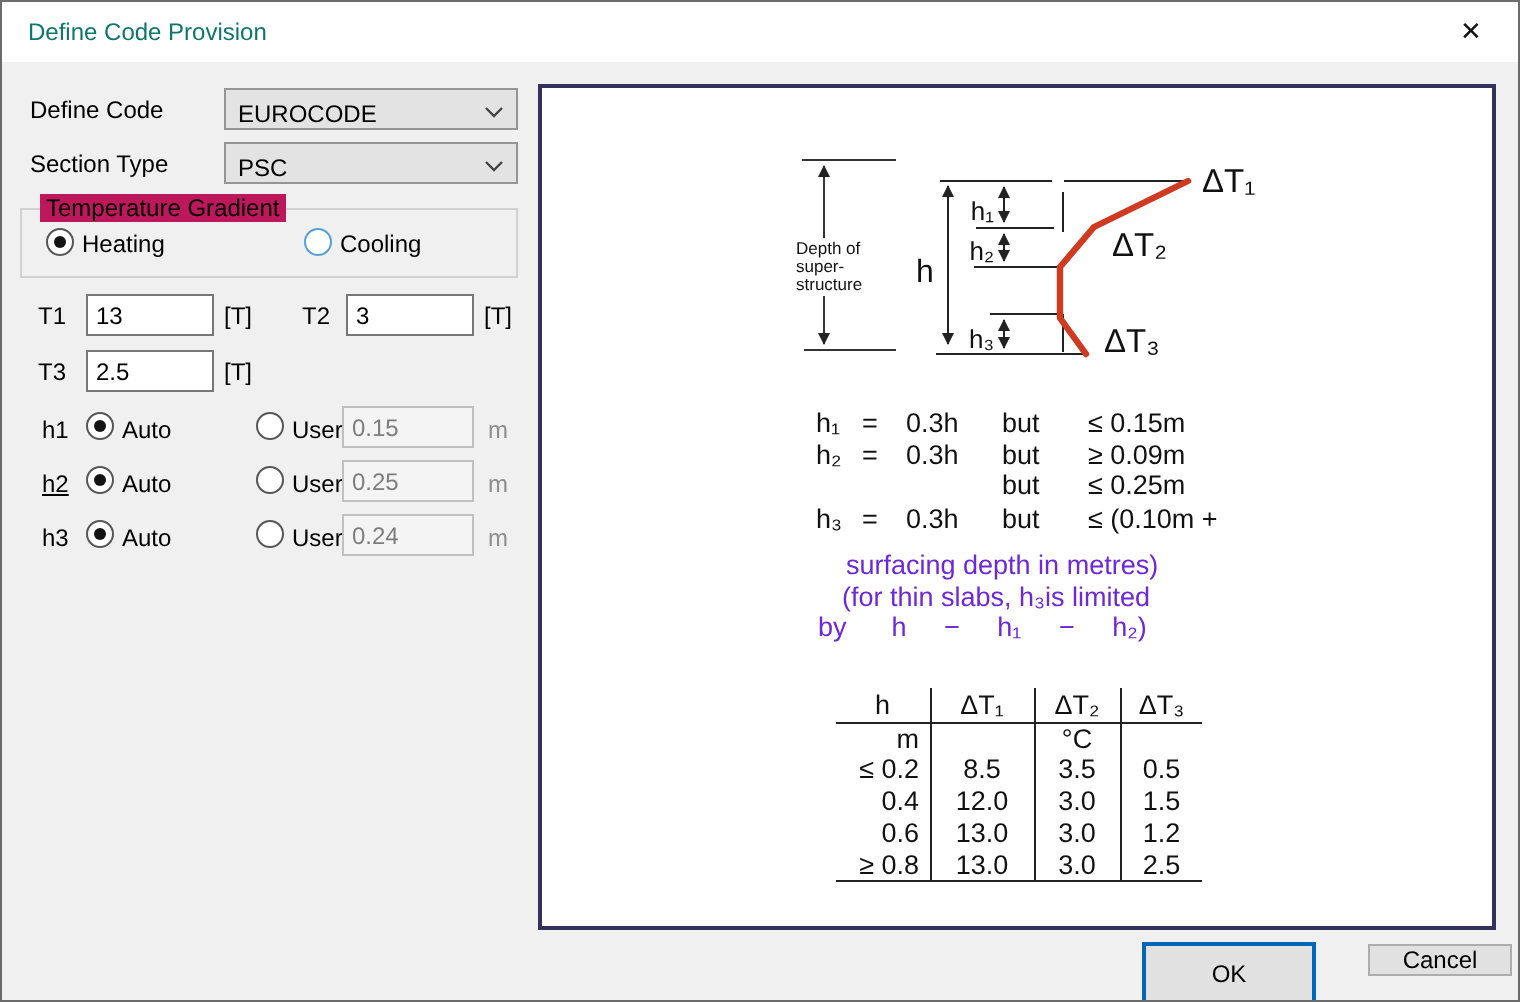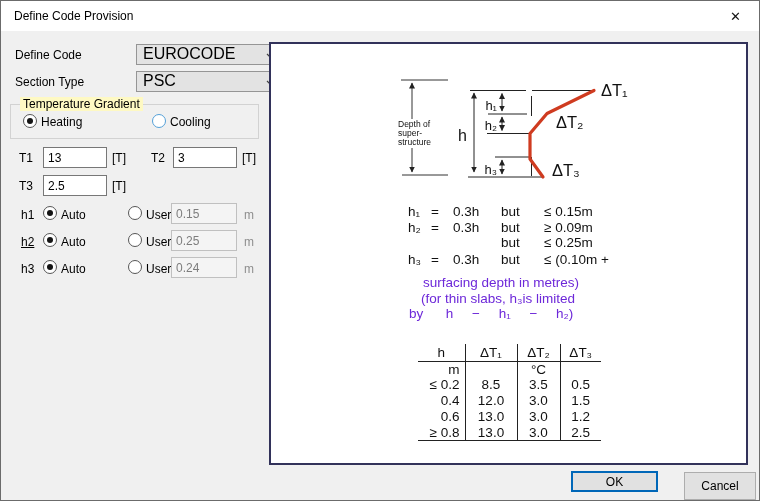--- a/index.html
+++ b/index.html
@@ -1,39 +1,39 @@
 <!DOCTYPE html>
 <html><head>
 <meta charset="utf-8">
 <style>
   * { box-sizing: border-box; margin: 0; padding: 0; font-family: "Liberation Sans", "DejaVu Sans", sans-serif; }
   html,body { background:#cfcfcf; }
   .dialog { position:relative; width:760px; height:501px; background:#f0f0f0;
             border:1px solid #6b6b6b; overflow:hidden; }
   .titlebar { position:absolute; left:0; top:0; width:100%; height:30px; background:#ffffff; }
-  .title { position:absolute; left:13px; top:8px; font-size:12px; color:#000000; }
+  .title { position:absolute; left:13px; top:8px; font-size:12px; color:#0f766e; }
   .close-btn { position:absolute; right:1px; top:1px; width:45px; height:28px; background:#fff;
                border:none; display:flex; align-items:center; justify-content:center;
                font-size:13px; color:#111; cursor:default; }
 
   .lbl { position:absolute; font-size:12px; color:#000; white-space:nowrap; }
   .lbl.gray { color:#8e8e8e; }
 
   .combo { position:absolute; width:147px; height:21px; background:#e3e3e3;
-           border:1px solid #959595; font-size:16px; display:flex; align-items:flex-start;
-           padding:0 20px 0 6px;margin-left:24px; }
+           border:1px solid #959595; font-size:12px; display:flex; align-items:flex-end;
+           padding:0 20px 0 6px; }
   .combo .chev { position:absolute; right:6px; top:8px; }
 
   .tbox { position:absolute; width:64px; height:21px; background:#fff; border:1px solid #777;
           font-size:12px; padding:0 4px; color:#000; }
   .tbox.dis { background:#f4f4f4; border-color:#c0c0c0; color:#7d7d7d; width:66px; }
 
   .groupbox { position:absolute; left:9px; top:103px; width:249px; height:35px;
               border:1px solid #d2d2d2; }
-  .legend { position:absolute; left:19px; top:96px; font-size:12px; background:#fef9c3;
+  .legend { position:absolute; left:19px; top:96px; font-size:12px; background:#be185d;
             padding:0 3px; }
 
   .radio { position:absolute; width:14px; height:14px; border:1px solid #565656;
            border-radius:50%; background:#fff; }
   .radio.checked::after { content:""; position:absolute; left:3px; top:3px; width:6px; height:6px;
            border-radius:50%; background:#141414; }
   .radio.blue { border-color:#54a0d8; }
 
   .panel { position:absolute; left:268px; top:41px; width:479px; height:423px;
            background:#ffffff; border:2px solid #32325a; }
@@ -249,15 +249,15 @@
       <tr class="rowd rlast">
         <td class="hcol">≥ 0.8</td>
         <td class="vsep">13.0</td>
         <td class="vsep">3.0</td>
         <td class="vsep">2.5</td>
       </tr>
     </tbody>
       </table>
   </div>
 
-  <button class="btn default" style="left:570px; top:470px; width:87px; height:21px;">OK</button>
-  <button class="btn" style="left:683px; top:471px; width:72px; height:28px;">Cancel</button>
+  <button class="btn default" style="left:570px; top:470px; width:87px; height:31px;">OK</button>
+  <button class="btn" style="left:683px; top:471px; width:72px; height:16px;">Cancel</button>
 </div>
 
 </body></html>

